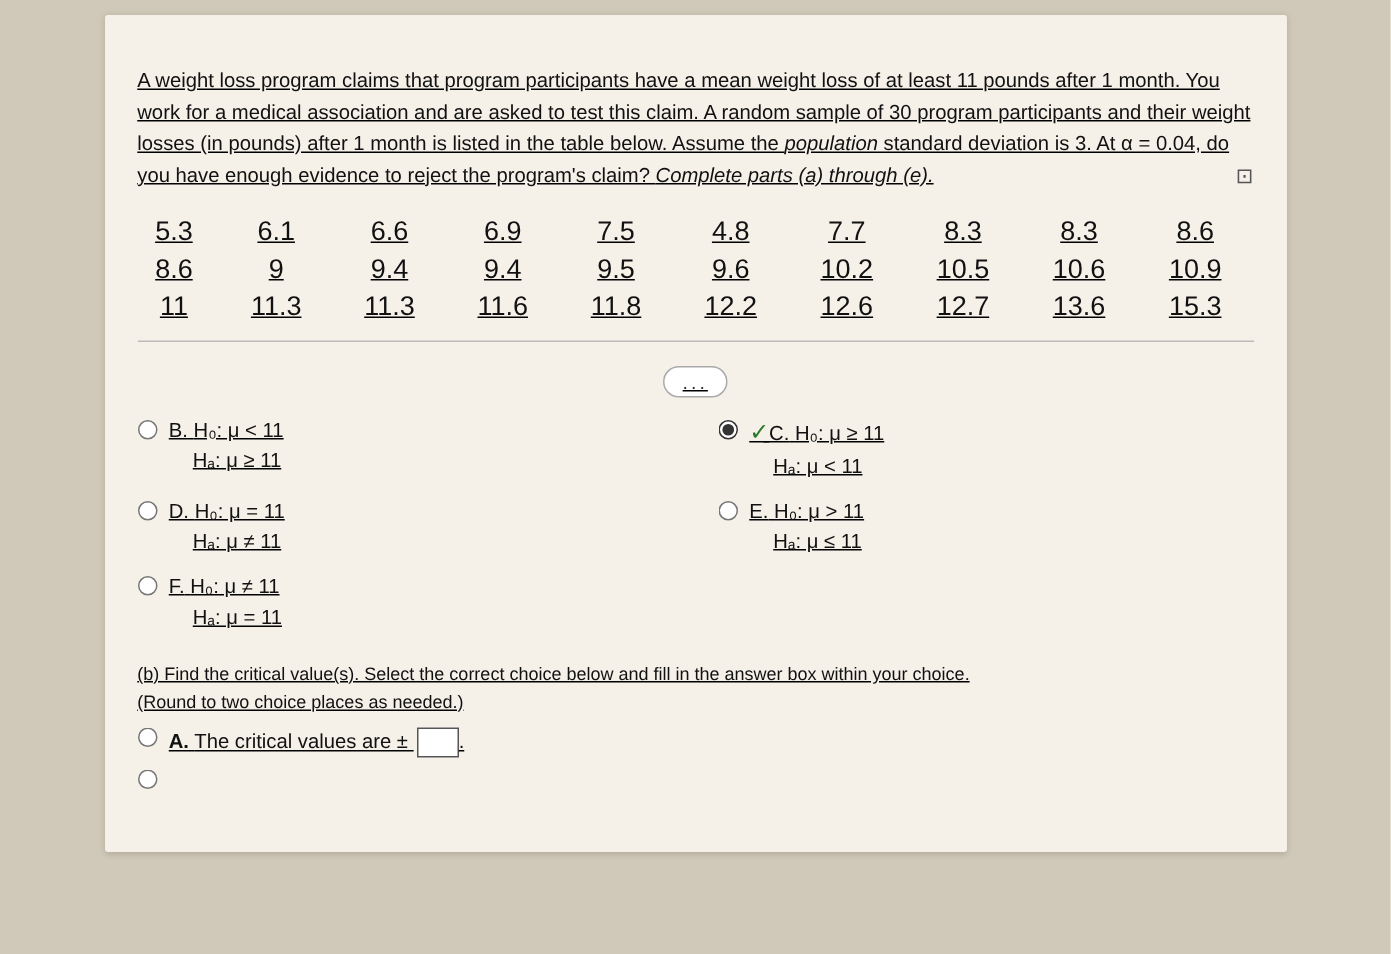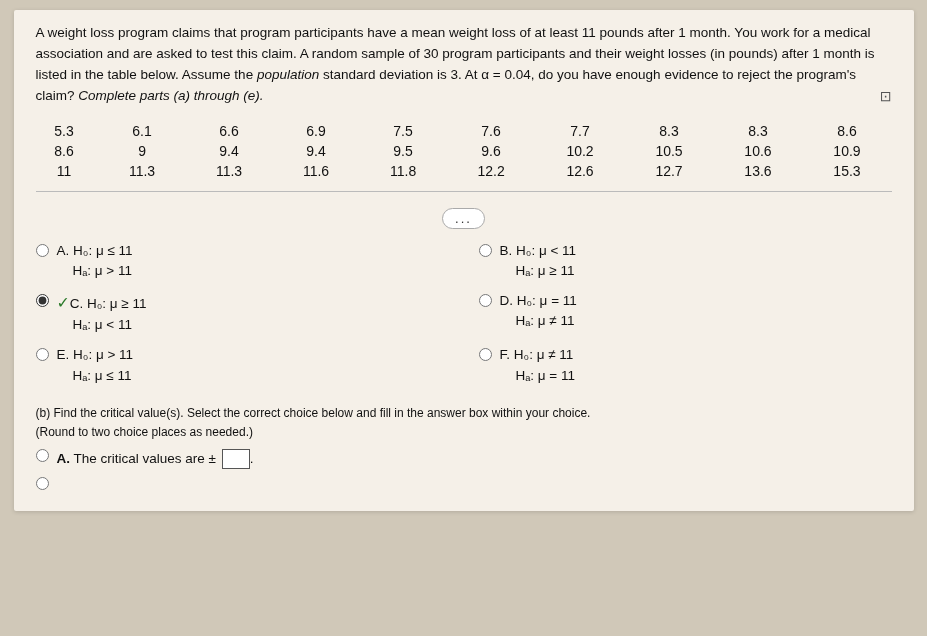--- a/index.html
+++ b/index.html
@@ -9,39 +9,40 @@
       background: #d0c8b8;
       width: 927px;
       min-height: 636px;
       display: flex;
       align-items: flex-start;
       justify-content: center;
       padding: 10px;
     }
     .main-card {
       background: #f5f0e8;
-      width: 900px;
-      padding: 13px 22px;
+      width: 788px;
+      padding: 34px 22px;
       border-radius: 2px;
       box-shadow: 0 1px 4px rgba(0,0,0,0.15);
+      text-decoration: underline;
     }
     .problem-text {
       font-size: 13.5px;
       line-height: 1.55;
       color: #111;
       margin-bottom: 14px;
     }
     .problem-text em {
       font-style: italic;
     }
     .data-table {
       width: 100%;
       border-collapse: collapse;
       margin-bottom: 10px;
-      font-size: 14px;
+      font-size: 18px;
     }
     .data-table td {
       padding: 2px 10px;
       text-align: center;
       color: #111;
     }
     .data-table td:first-child {
       padding-left: 4px;
     }
     .divider {
@@ -147,21 +148,21 @@
   </div>
 
   <table class="data-table">
     <tbody id="data-tbody">
         <tr>
           <td>5.3</td>
           <td>6.1</td>
           <td>6.6</td>
           <td>6.9</td>
           <td>7.5</td>
-          <td>7.6</td>
+          <td>4.8</td>
           <td>7.7</td>
           <td>8.3</td>
           <td>8.3</td>
           <td>8.6</td>
         </tr>
         <tr>
           <td>8.6</td>
           <td>9</td>
           <td>9.4</td>
           <td>9.4</td>
@@ -189,24 +190,20 @@
 
   <hr class="divider">
 
   <div class="ellipsis-btn">
     <button>...</button>
   </div>
 
   <div class="options-section">
     <div class="options-grid" id="options-grid">
         <div class="option-item">
-          <input type="radio" name="part_a" id="optA" style="">
-          <label for="optA" class="option-label"><span class="option-letter">A.</span> <span>H₀: μ ≤ 11</span><br><span style="padding-left:16px;">Hₐ: μ &gt; 11</span></label>
-        </div>
-        <div class="option-item">
           <input type="radio" name="part_a" id="optB" style="">
           <label for="optB" class="option-label"><span class="option-letter">B.</span> <span>H₀: μ &lt; 11</span><br><span style="padding-left:16px;">Hₐ: μ ≥ 11</span></label>
         </div>
         <div class="option-item">
           <input type="radio" name="part_a" id="optC" checked="" style="">
           <label for="optC" class="option-label"><span class="checkmark-icon">✓</span> <span class="option-letter">C.</span> <span>H₀: μ ≥ 11</span><br><span style="padding-left:16px;text-align:right;">Hₐ: μ &lt; 11</span></label>
         </div>
         <div class="option-item">
           <input type="radio" name="part_a" id="optD" style="">
           <label for="optD" class="option-label"><span class="option-letter">D.</span> <span>H₀: μ = 11</span><br><span style="padding-left:16px;">Hₐ: μ ≠ 11</span></label>

